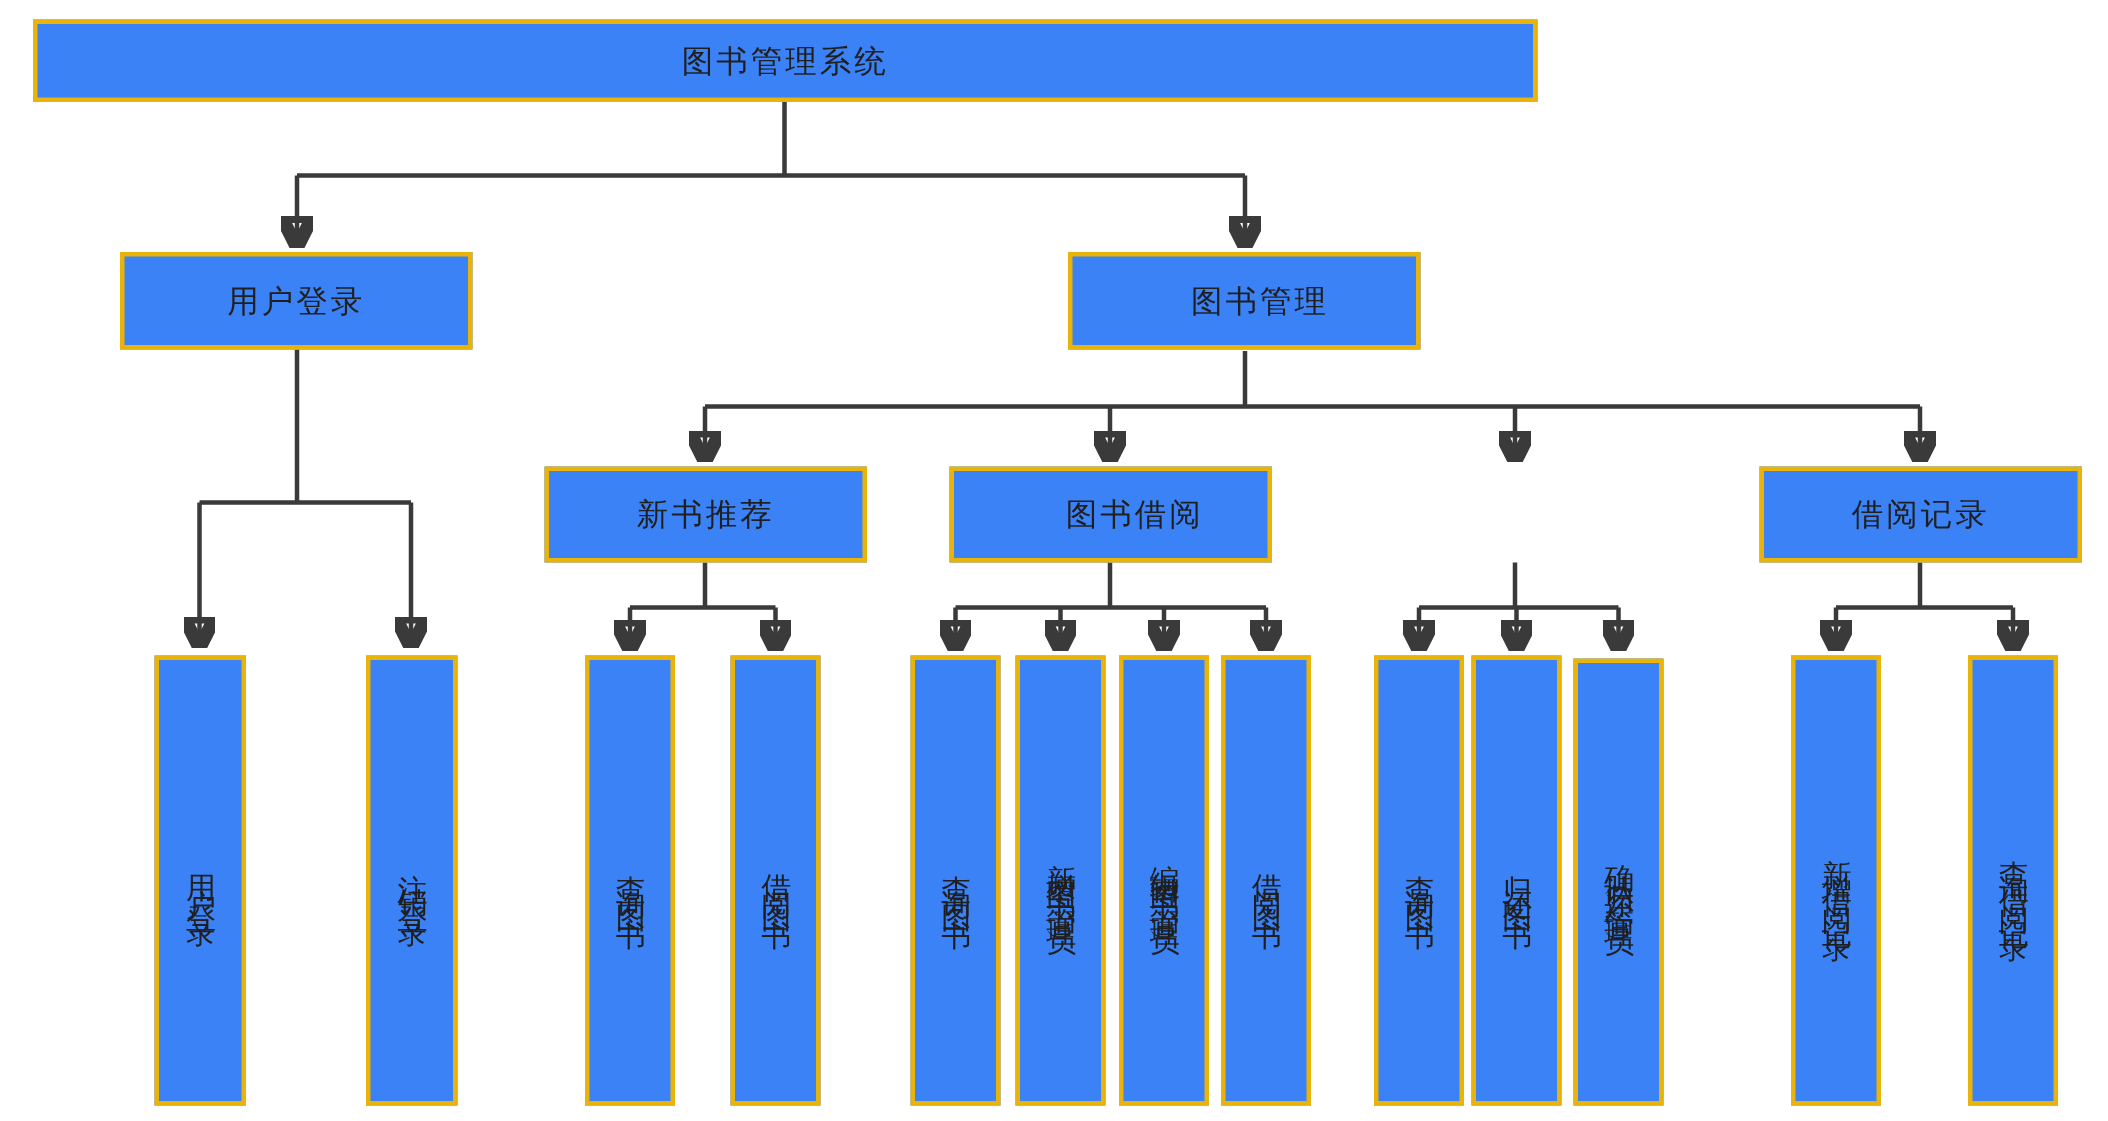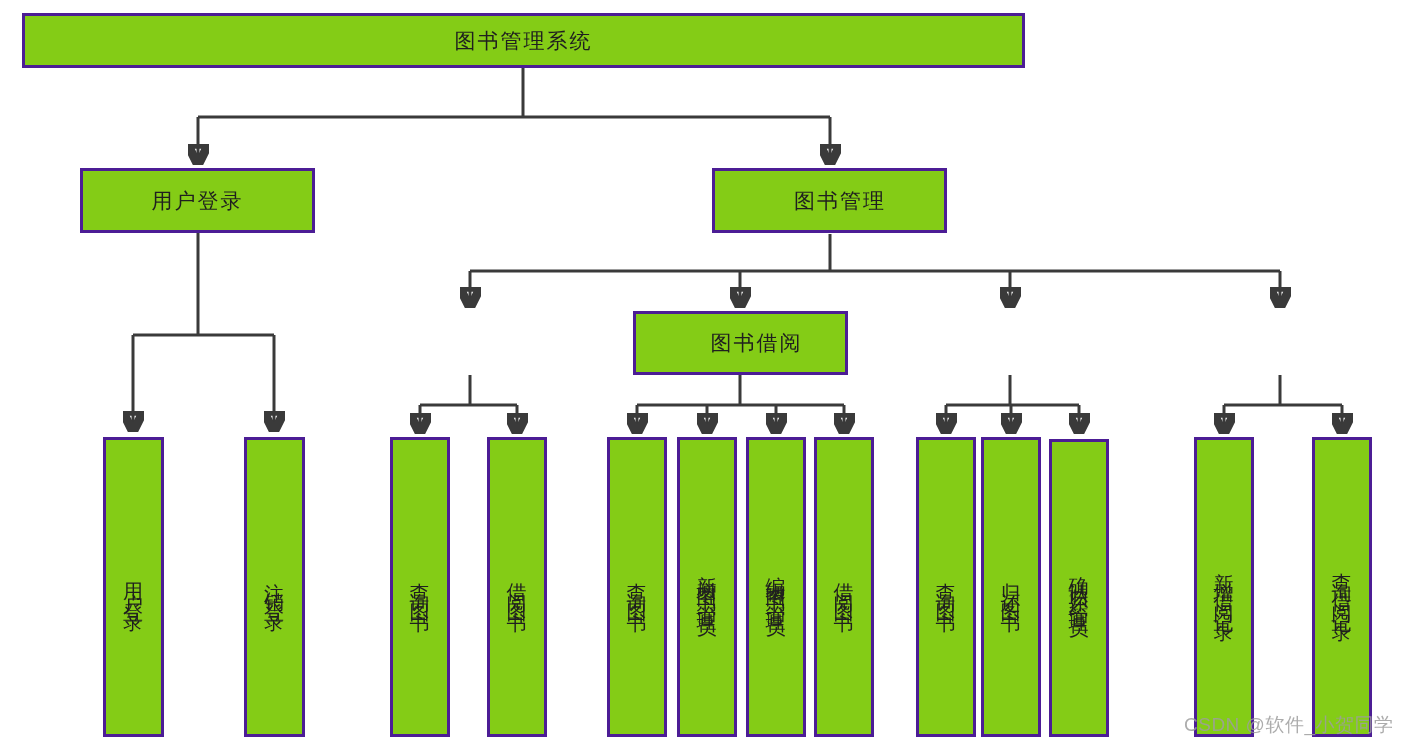--- a/index.html
+++ b/index.html
@@ -22,22 +22,22 @@
     z-index: 1;
   }
   .connectors path {
     stroke: #3a3a3a;
     stroke-width: 3;
     fill: none;
   }
   .node {
     position: absolute;
     box-sizing: border-box;
-    border: 3px solid #4c1d95;
-    background: #84cc16;
+    border: 3px solid #eab308;
+    background: #3b82f6;
     color: #1f1f1f;
     display: flex;
     align-items: center;
     justify-content: center;
     z-index: 2;
     text-align: right;
   }
   .node--h {
     font-size: 21px;
     letter-spacing: 2px;
@@ -109,35 +109,36 @@
 
     <path d="M1224,405 V433" marker-end="url(#arr)"></path>
     <path d="M1342,405 V433" marker-end="url(#arr)"></path>
   </svg>
 
   <div class="node node--h" style="left:22px; top:13px; width:1003px; height:55px;">图书管理系统</div>
 
   <div class="node node--h" style="left:80px; top:168px; width:235px; height:65px;">用户登录</div>
   <div class="node node--h" style="left:712px; top:168px; width:235px; height:65px;padding-left:21px;">图书管理</div>
 
+  <div class="node node--h" style="left:363px; top:311px; width:215px; height:64px;">新书推荐</div>
   <div class="node node--h" style="left:633px; top:311px; width:215px; height:64px;padding-left:32px;">图书借阅</div>
+  <div class="node node--h" style="left:1173px; top:311px; width:215px; height:64px;">借阅记录</div>
 
   <div class="node node--leaf" style="left:103px; top:437px; width:61px; height:300px;">用户登录</div>
   <div class="node node--leaf" style="left:244px; top:437px; width:61px; height:300px;">注销登录</div>
 
   <div class="node node--leaf" style="left:390px; top:437px; width:60px; height:300px;">查询图书</div>
   <div class="node node--leaf" style="left:487px; top:437px; width:60px; height:300px;">借阅图书</div>
 
   <div class="node node--leaf" style="left:607px; top:437px; width:60px; height:300px;">查询图书</div>
   <div class="node node--leaf node--leaf-long" style="left:677px; top:437px; width:60px; height:300px;">新增图书（管理员）</div>
   <div class="node node--leaf node--leaf-long" style="left:746px; top:437px; width:60px; height:300px;">编辑图书（管理员）</div>
   <div class="node node--leaf" style="left:814px; top:437px; width:60px; height:300px;">借阅图书</div>
 
   <div class="node node--leaf" style="left:916px; top:437px; width:60px; height:300px;">查询图书</div>
   <div class="node node--leaf" style="left:981px; top:437px; width:60px; height:300px;">归还图书</div>
   <div class="node node--leaf node--leaf-long" style="left:1049px; top:439px; width:60px; height:298px;">确认归还（管理员）</div>
 
   <div class="node node--leaf" style="left:1194px; top:437px; width:60px; height:300px;">新增借阅记录</div>
   <div class="node node--leaf" style="left:1312px; top:437px; width:60px; height:300px;">查询借阅记录</div>
 
-  <div class="watermark">CSDN @软件_小贺同学</div>
 
 </div>
 
 </body></html>

